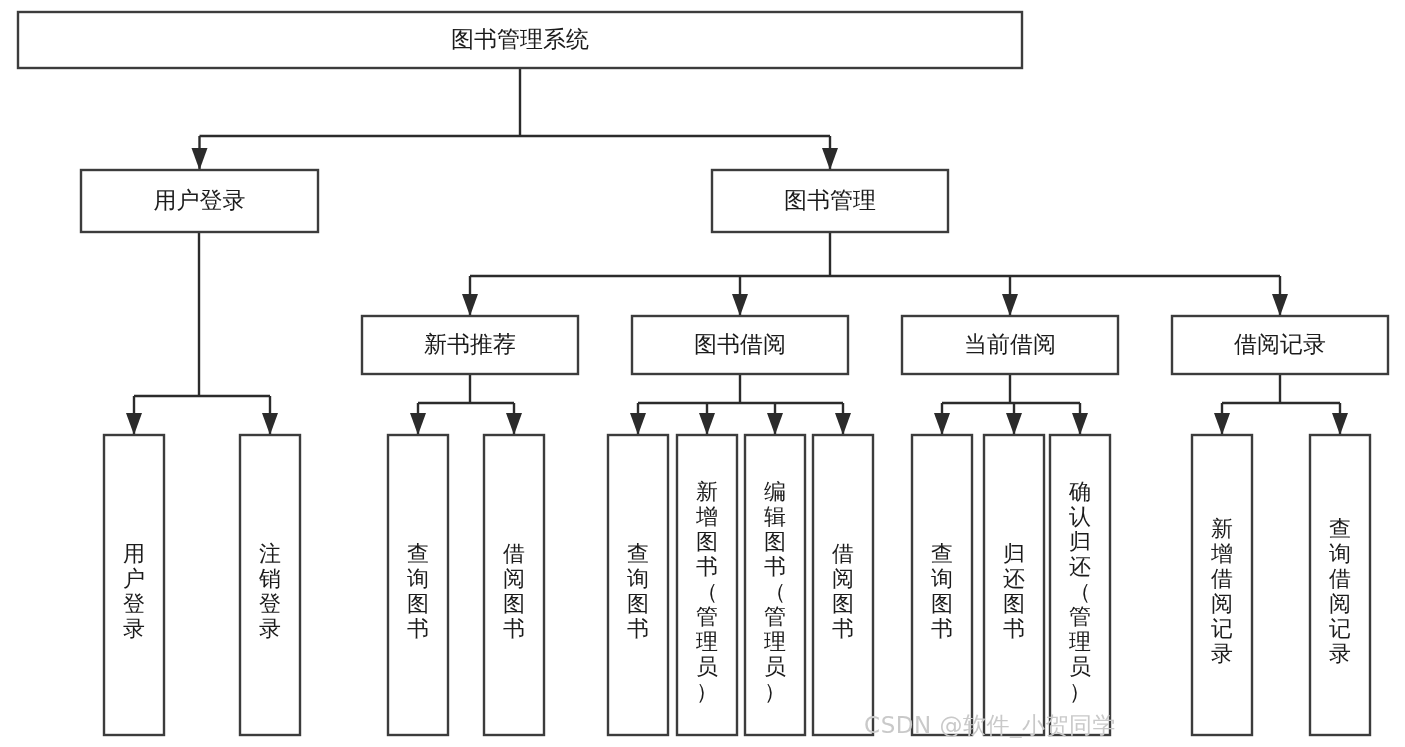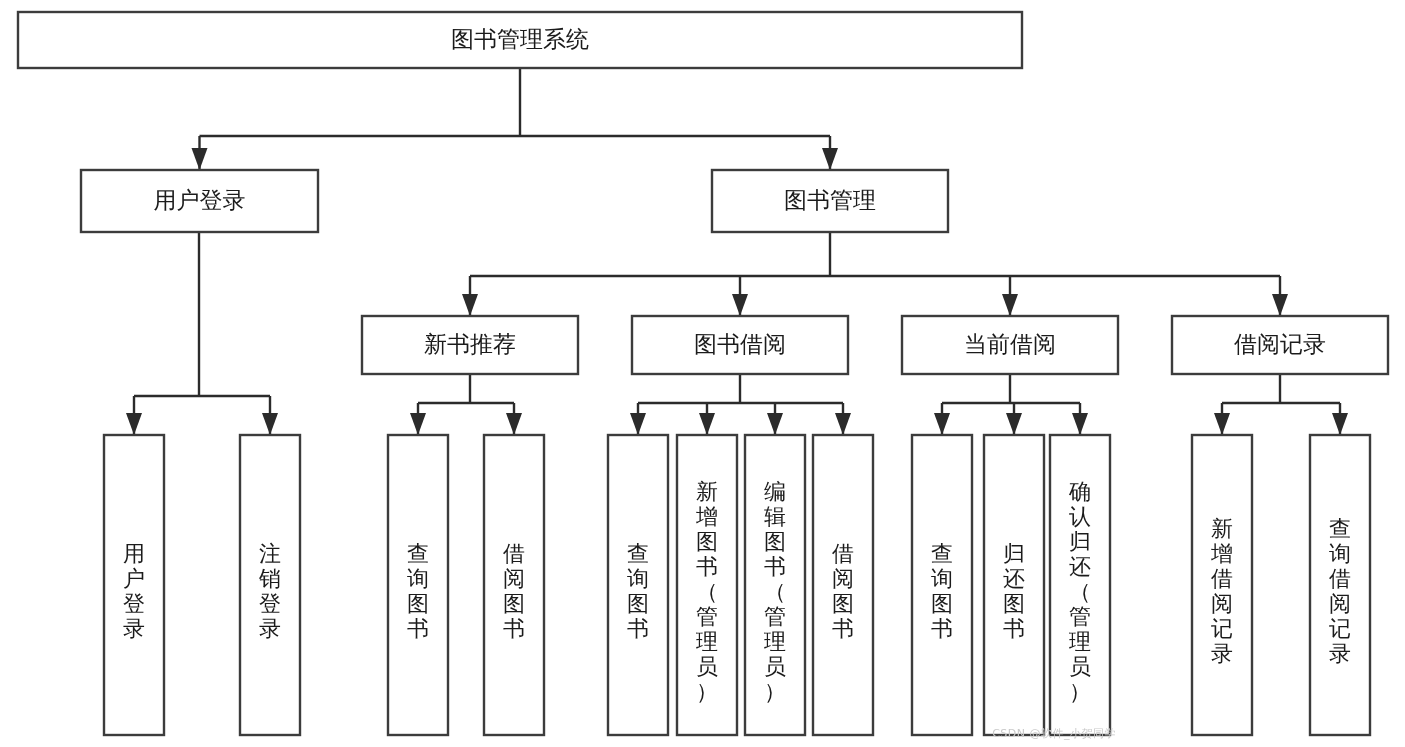--- a/index.html
+++ b/index.html
@@ -48,21 +48,21 @@
   }
   .arrow-head {
     fill: #2b2b2b;
     stroke: none;
   }
   .watermark {
     position: absolute;
     right: 10px;
     bottom: 6px;
     font-family: "DejaVu Sans", "Liberation Sans", sans-serif;
-    font-size: 11px;
+    font-size: 23px;
     color: #c9c9c9;
     letter-spacing: 0.5px;
     white-space: nowrap;
     user-select: none;
   }
 </style>
 </head>
 <body>
 
 <div id="diagram-root">

